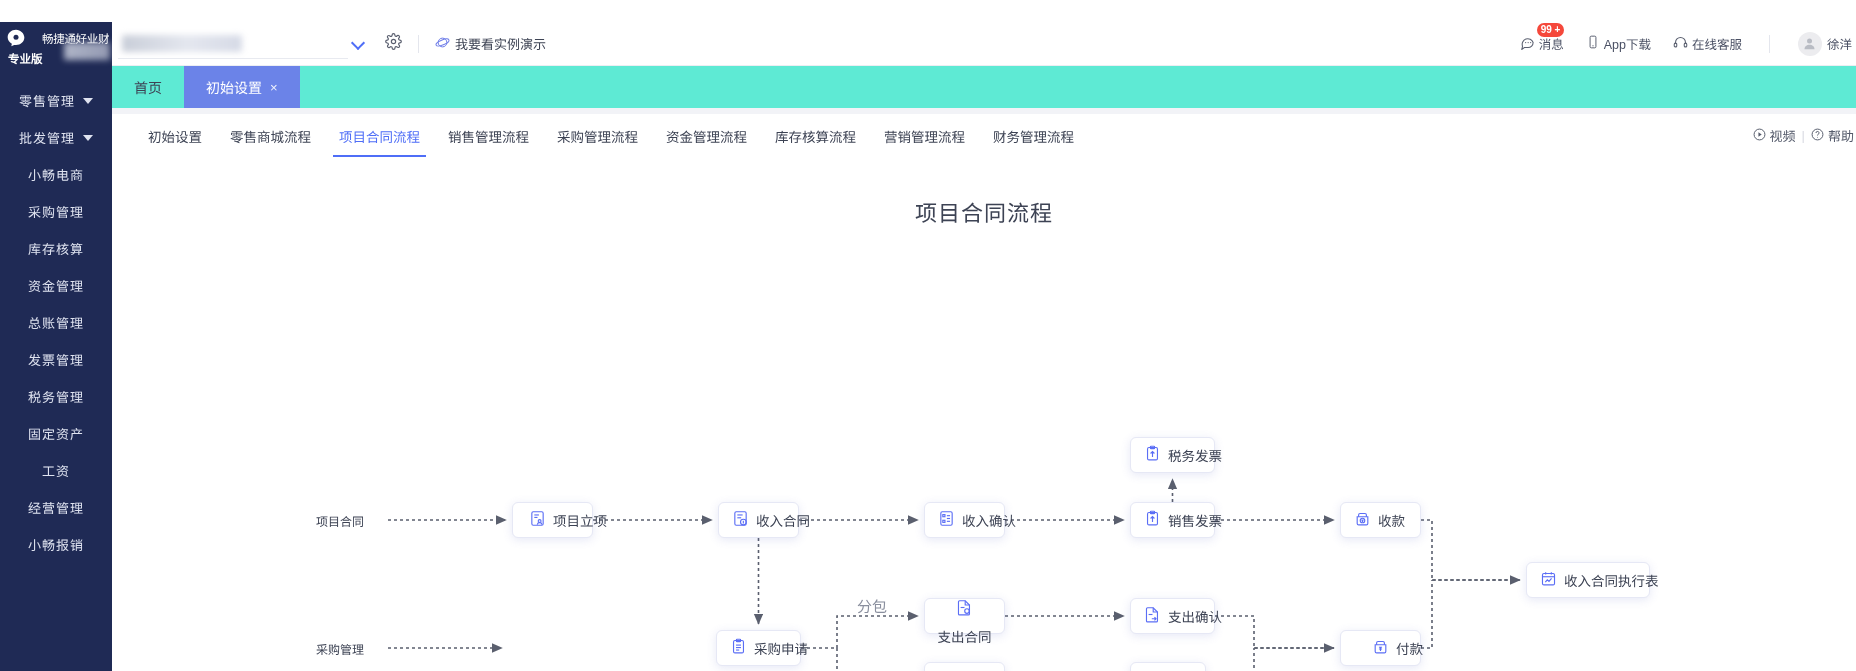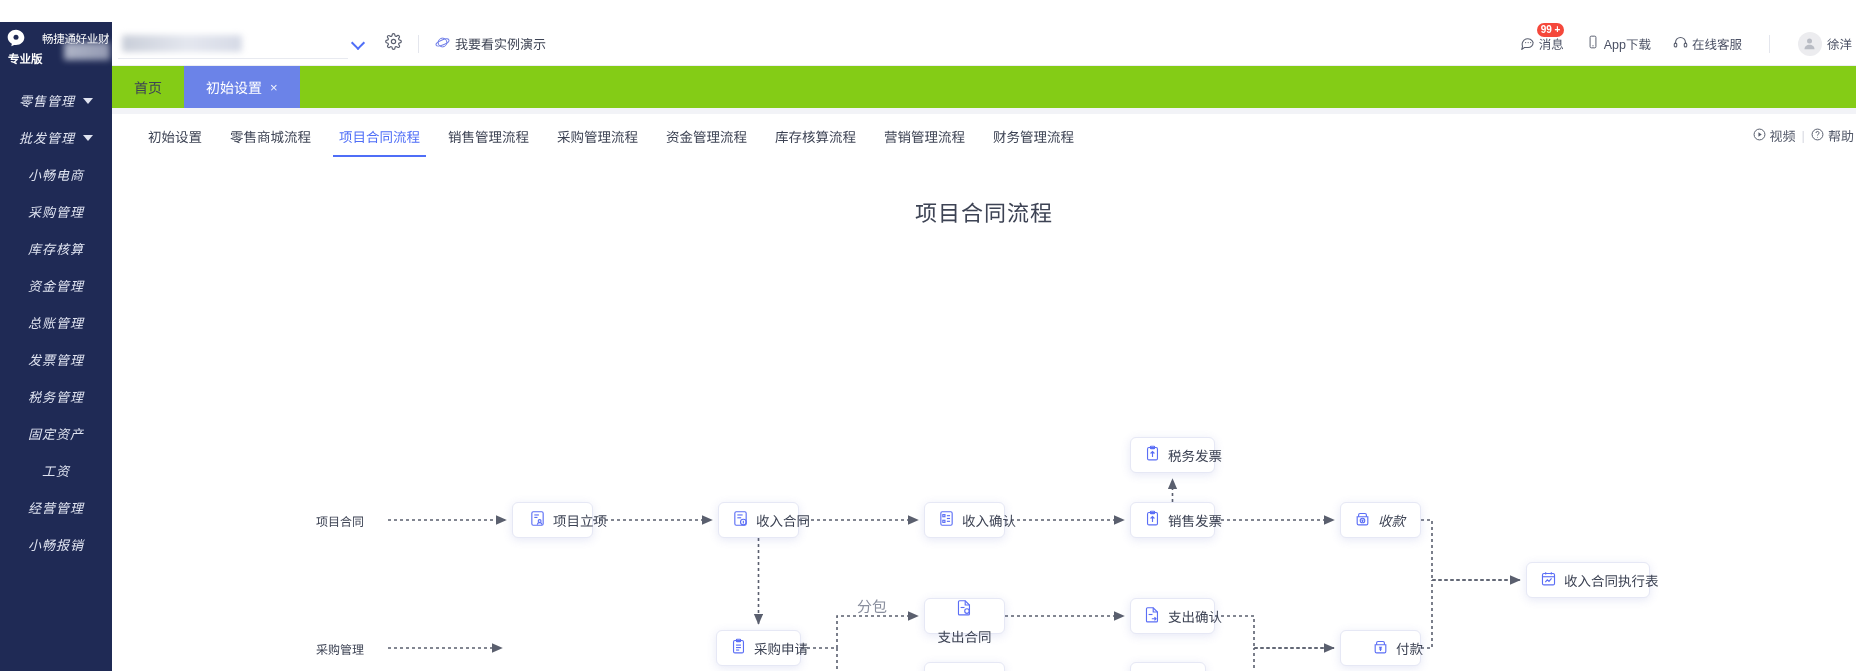--- a/index.html
+++ b/index.html
@@ -32,21 +32,21 @@
   .logo-badge {
     margin-top:2px; margin-left:2px; display:inline-block;
     color:#ffffff; font-size:11.5px; font-weight:bold; letter-spacing:0px;
   }
   .logo-blur {
     position:absolute; left:64px; top:20px; width:46px; height:18px;
     background:linear-gradient(90deg,rgba(200,205,220,.85),rgba(225,228,240,.6));
     filter:blur(3px);
   }
 
-  .nav-list { margin-top:4px;font-style:italic; }
+  .nav-list { margin-top:4px; }
   .nav-item {
     height:37px; display:flex; align-items:center; justify-content:center;
     color:#dfe3f0; font-size:13px; letter-spacing:1px; cursor:pointer;
     position:relative; user-select:none;
   }
   .nav-item .caret {
     margin-left:8px; width:0; height:0;
     border-left:5px solid transparent; border-right:5px solid transparent;
     border-top:6px solid #dfe3f0;
   }
@@ -96,21 +96,21 @@
   }
   .avatar {
     width:24px; height:24px; border-radius:50%; background:#ececef;
     display:flex; align-items:center; justify-content:center; margin-left:12px;
   }
   .uname { color:#4a5064; font-size:12.5px; margin-left:5px; white-space:nowrap; overflow:hidden; }
 
   
   .tabbar {
     position:absolute; left:112px; top:66px; width:1744px; height:42px;
-    background:#84cc16; display:flex; align-items:flex-end;
+    background:#5eead4; display:flex; align-items:flex-end;
   }
   .ptab {
     height:42px; padding:0 22px; display:flex; align-items:center; gap:8px;
     font-size:14px; color:#3d4354; cursor:pointer;
   }
   .ptab.active { background:#6b83e8; color:#fff; }
   .ptab .x { font-size:13px; opacity:.9; }
 
   
   .subnav {
@@ -424,21 +424,21 @@
           <span>销售发票</span>
         </div>
         <div class="node" style="left: 1018px; top: 280px; width: 85px;">
           <span><svg class="ico" viewBox="0 0 24 24">
               <rect x="5" y="3.5" width="14" height="17.5" rx="2" fill="none" stroke="#5b6ef5" stroke-width="1.6"></rect>
               <rect x="9" y="1.8" width="6" height="3.4" rx="1" fill="none" stroke="#5b6ef5" stroke-width="1.6"></rect>
               <path d="M12 17V9.5M9.3 12l2.7-2.7 2.7 2.7" fill="none" stroke="#5b6ef5" stroke-width="1.6"></path>
             </svg></span>
           <span>税务发票</span>
         </div>
-        <div class="node" style="left: 1228px; top: 345px; width: 81px; font-style: italic;">
+        <div class="node" style="left: 1228px; top: 345px; width: 81px;">
           <span><svg class="ico" viewBox="0 0 24 24">
               <path d="M4.5 9.5h15V19a2 2 0 0 1-2 2h-11a2 2 0 0 1-2-2z" fill="none" stroke="#5b6ef5" stroke-width="1.6"></path>
               <path d="M6.5 9.5V7a2 2 0 0 1 2-2h7a2 2 0 0 1 2 2v2.5" fill="none" stroke="#5b6ef5" stroke-width="1.6"></path>
               <circle cx="12" cy="14.8" r="3.2" fill="none" stroke="#5b6ef5" stroke-width="1.6"></circle>
               <path d="M10.6 13.6l1.4 1.5 1.4-1.5M12 15.1v2" fill="none" stroke="#5b6ef5" stroke-width="1.6"></path>
             </svg></span>
           <span>收款</span>
         </div>
         <div class="node" style="left: 1414px; top: 405px; width: 124px;">
           <span><svg class="ico" viewBox="0 0 24 24">

